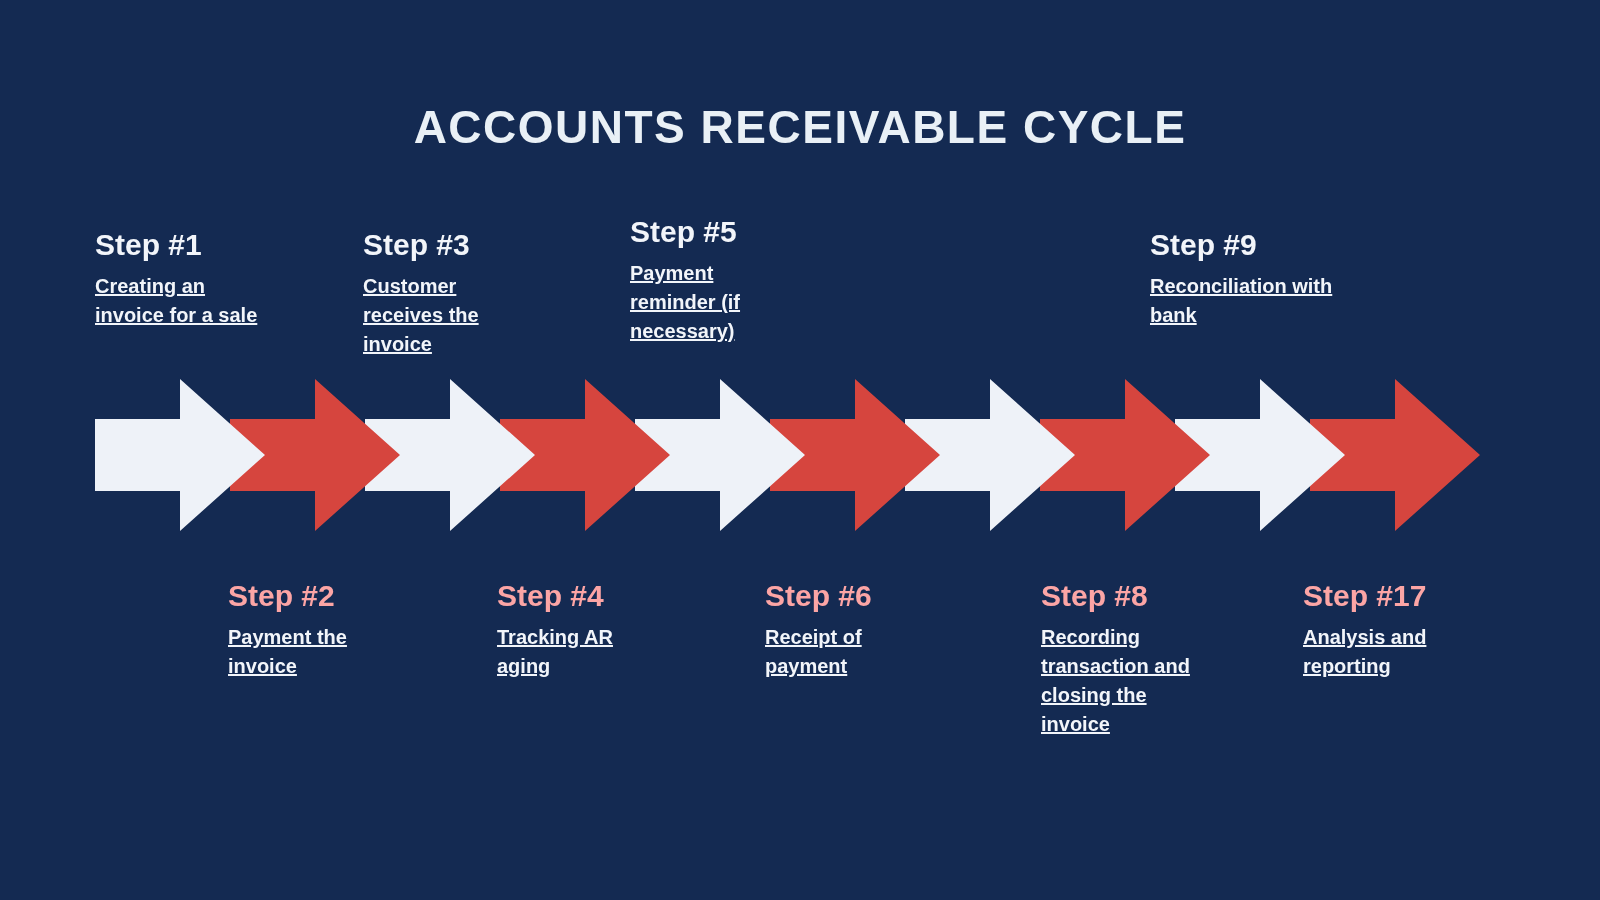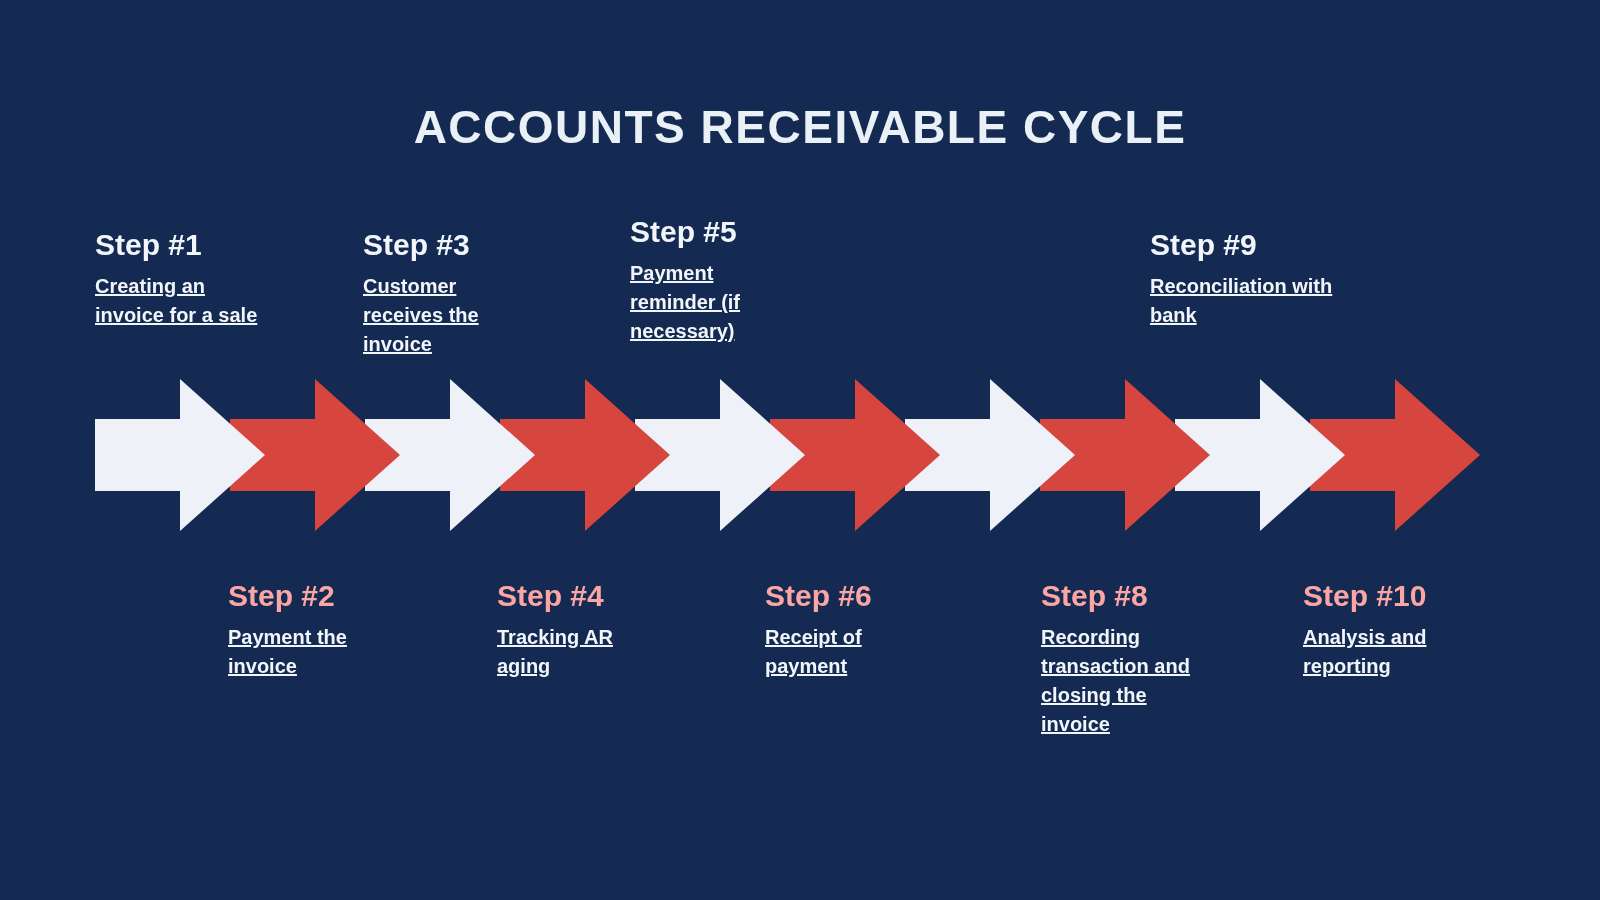--- a/index.html
+++ b/index.html
@@ -118,17 +118,17 @@
   </div>
   <div class="step bottom s6">
     <div class="step-label">Step #6</div>
     <div class="step-desc">Receipt of payment</div>
   </div>
   <div class="step bottom s8">
     <div class="step-label">Step #8</div>
     <div class="step-desc">Recording transaction and closing the invoice</div>
   </div>
   <div class="step bottom s10">
-    <div class="step-label">Step #10</div>
+    <div class="step-label">Step #17</div>
     <div class="step-desc">Analysis and reporting</div>
   </div>
 
 </div>
 
 </body></html>

